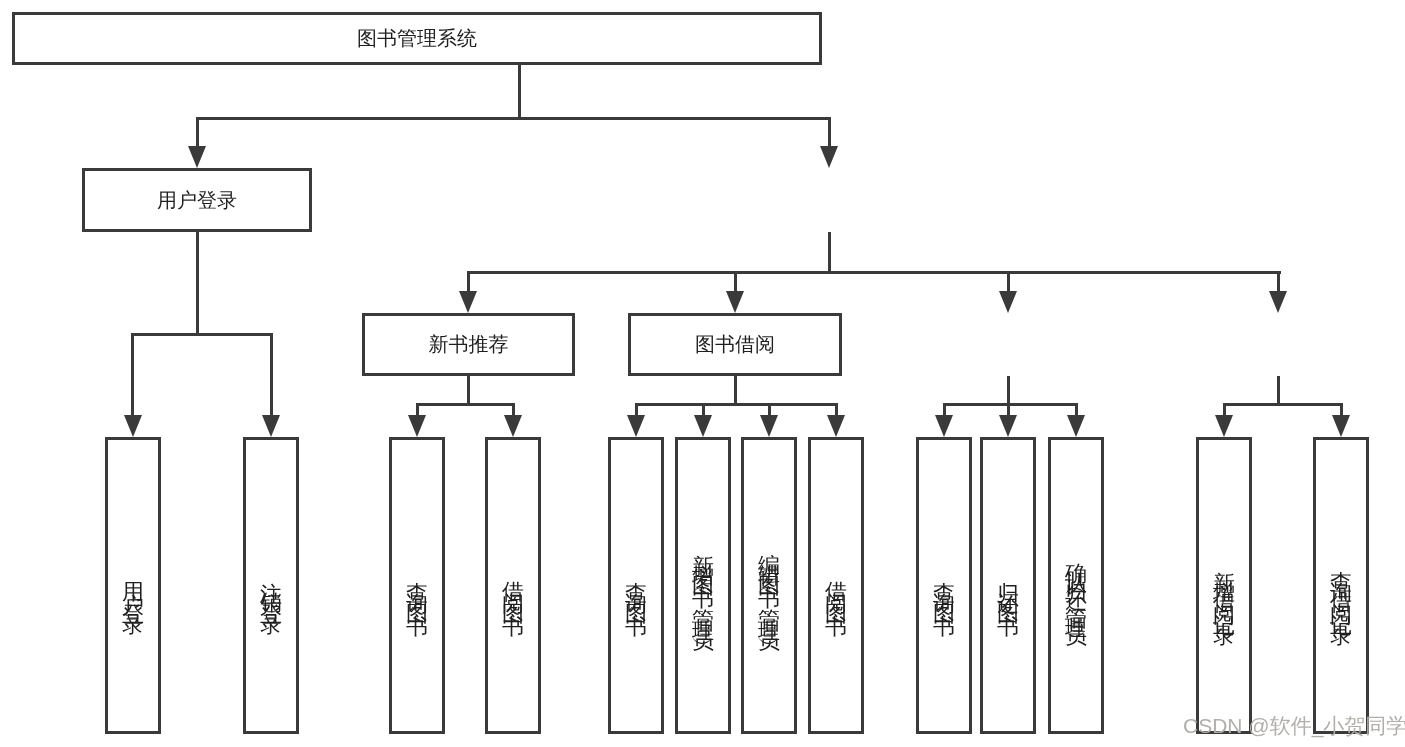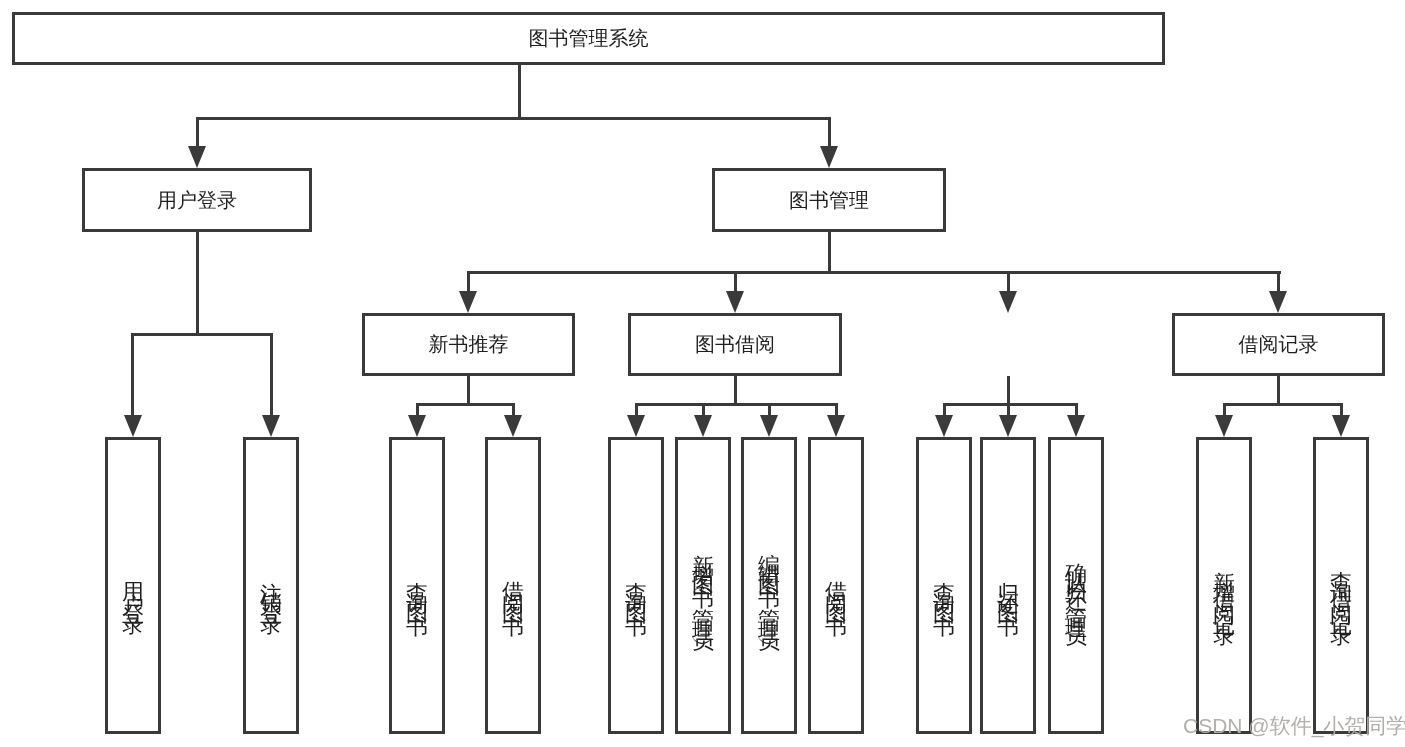--- a/index.html
+++ b/index.html
@@ -46,39 +46,33 @@
     font-size:21px;
     color:var(--wm);
     white-space:nowrap;
   }
 </style>
 </head>
 <body>
 
 <div class="canvas">
 
-  <div class="box" style="left:12px;top:12px;width:1153px;height:53px;">
+  <div class="box" style="left:12px;top:12px;width:810px;height:53px;">
     <span>图书管理系统</span>
   </div>
 
   <div class="box" style="left:82px;top:168px;width:230px;height:64px;">
     <span>用户登录</span>
-  </div>
-  <div class="box" style="left:712px;top:168px;width:234px;height:64px;">
-    <span>图书管理</span>
   </div>
 
   <div class="box" style="left:628px;top:313px;width:214px;height:63px;">
     <span>图书借阅</span>
   </div>
   <div class="box" style="left:362px;top:313px;width:213px;height:63px;">
     <span>新书推荐</span>
-  </div>
-  <div class="box" style="left:1172px;top:313px;width:213px;height:63px;">
-    <span>借阅记录</span>
   </div>
 
   <div class="box" style="left:105px;top:437px;width:56px;height:297px;">
     <span class="vtext">用户登录</span>
   </div>
   <div class="box" style="left:243px;top:437px;width:56px;height:297px;">
     <span class="vtext">注销登录</span>
   </div>
   <div class="box" style="left:389px;top:437px;width:56px;height:297px;">
     <span class="vtext">查询图书</span>

